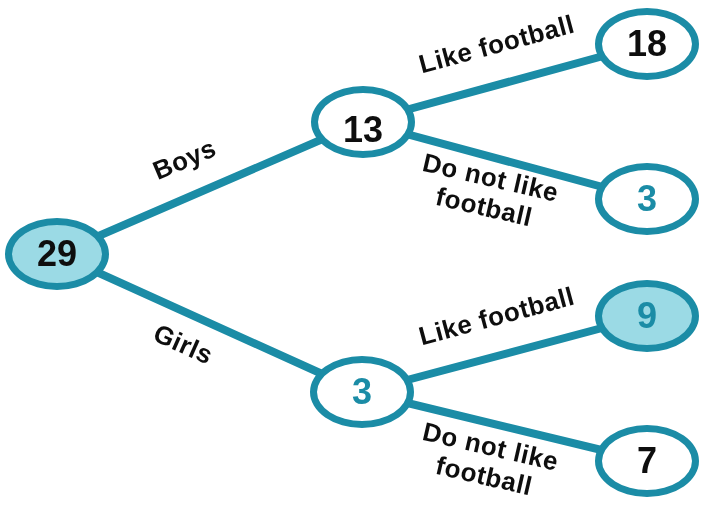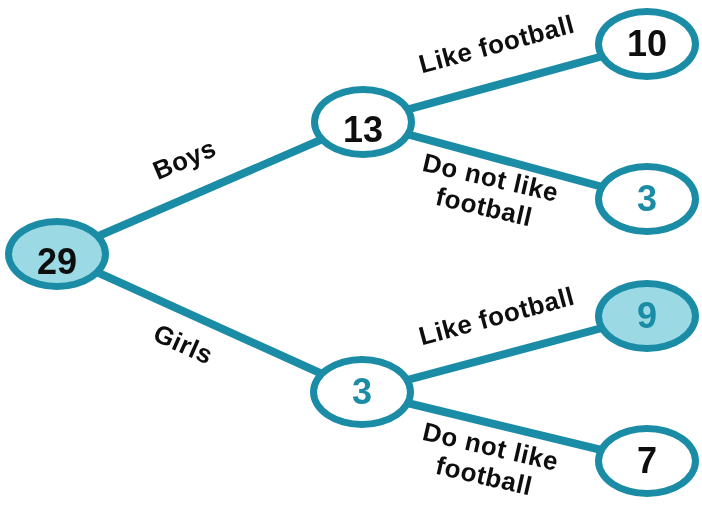--- a/index.html
+++ b/index.html
@@ -74,30 +74,30 @@
 
   <div class="label" style="left:152px; top:145px; transform:rotate(-23deg);">Boys</div>
   <div class="label" style="left:152px; top:330px; transform:rotate(24deg);">Girls</div>
   <div class="label" style="left:417px; top:30px; transform:rotate(-15deg);">Like football</div>
   <div class="label" style="left:418px; top:163px; transform:rotate(13deg);">Do not like
 football</div>
   <div class="label" style="left:417px; top:302px; transform:rotate(-15deg);">Like football</div>
   <div class="label" style="left:418px; top:432px; transform:rotate(13deg);">Do not like
 football</div>
 
-  <div class="node filled" style="left:5px; top:218px;align-items:flex-end;">
+  <div class="node filled" style="left:5px; top:218px;">
     <span>29</span>
   </div>
 
   <div class="node" style="left:311px; top:86px;align-items:flex-end;">
     <span>13</span>
   </div>
 
   <div class="node" style="left:595px; top:8px;">
-    <span>10</span>
+    <span>18</span>
   </div>
 
   <div class="node teal-text" style="left:595px; top:163px;">
     <span>3</span>
   </div>
 
   <div class="node teal-text" style="left:310px; top:356px;">
     <span>3</span>
   </div>
 

